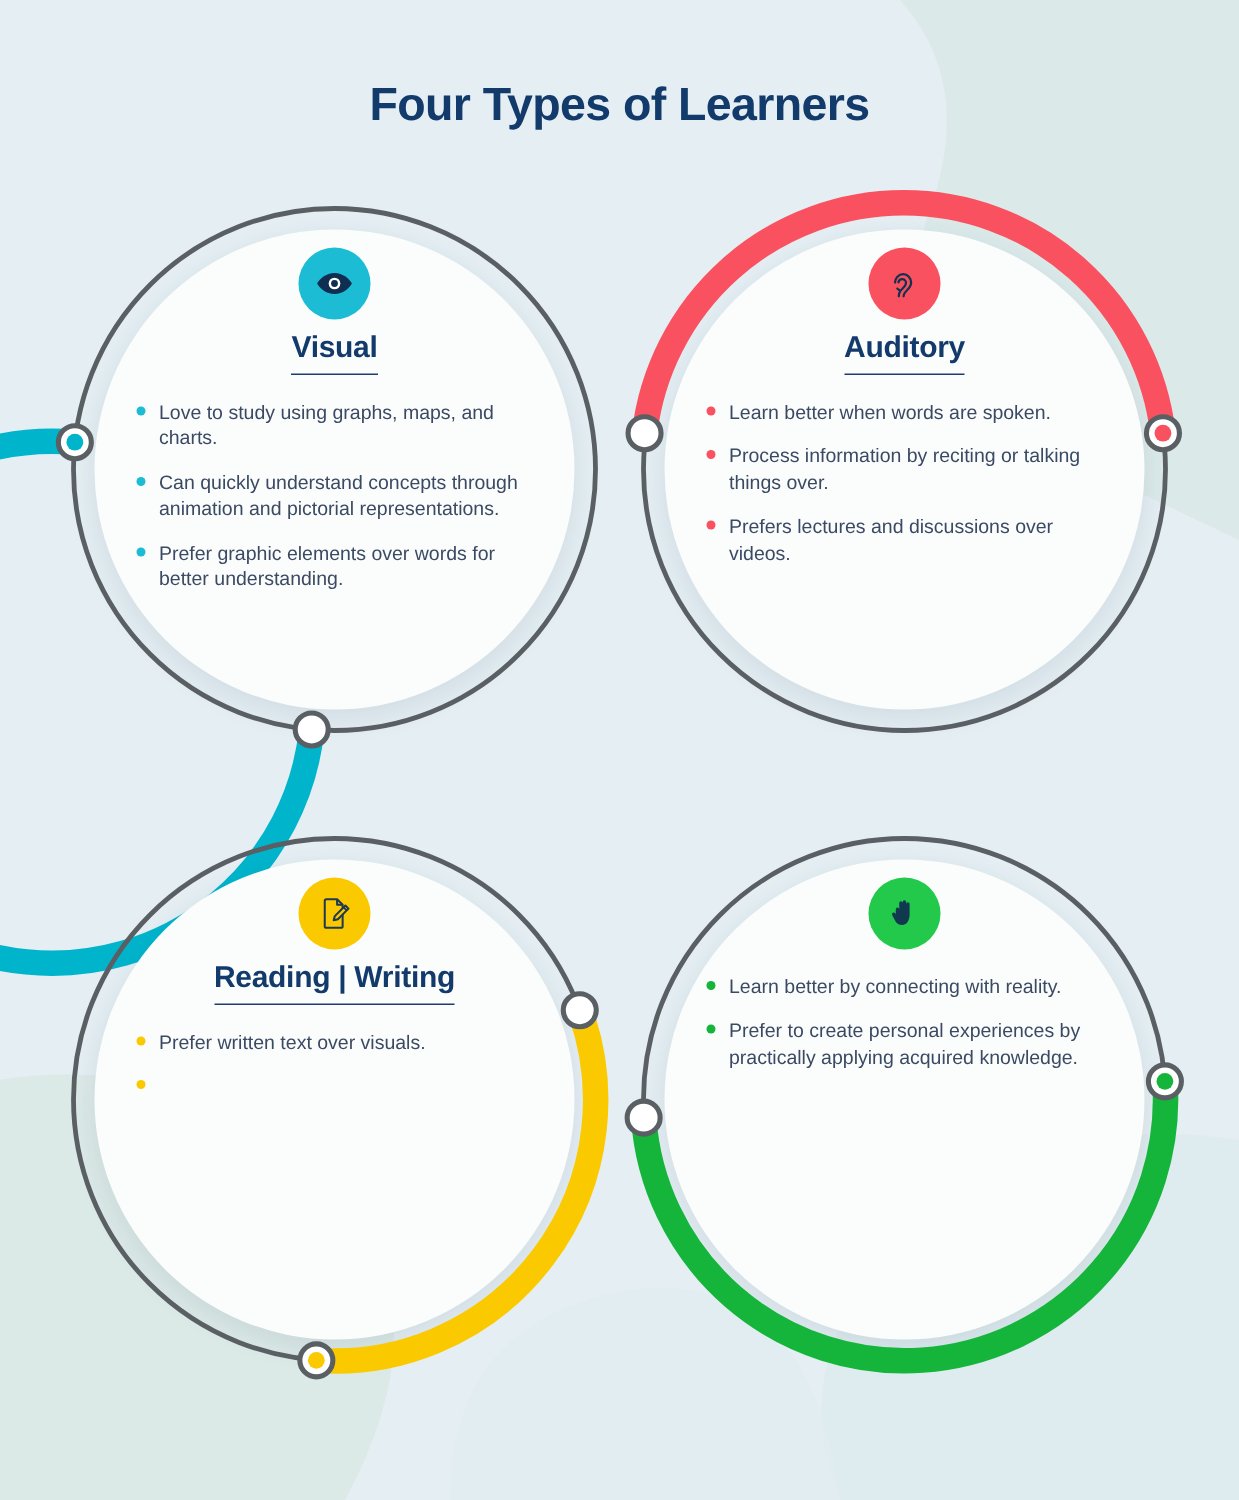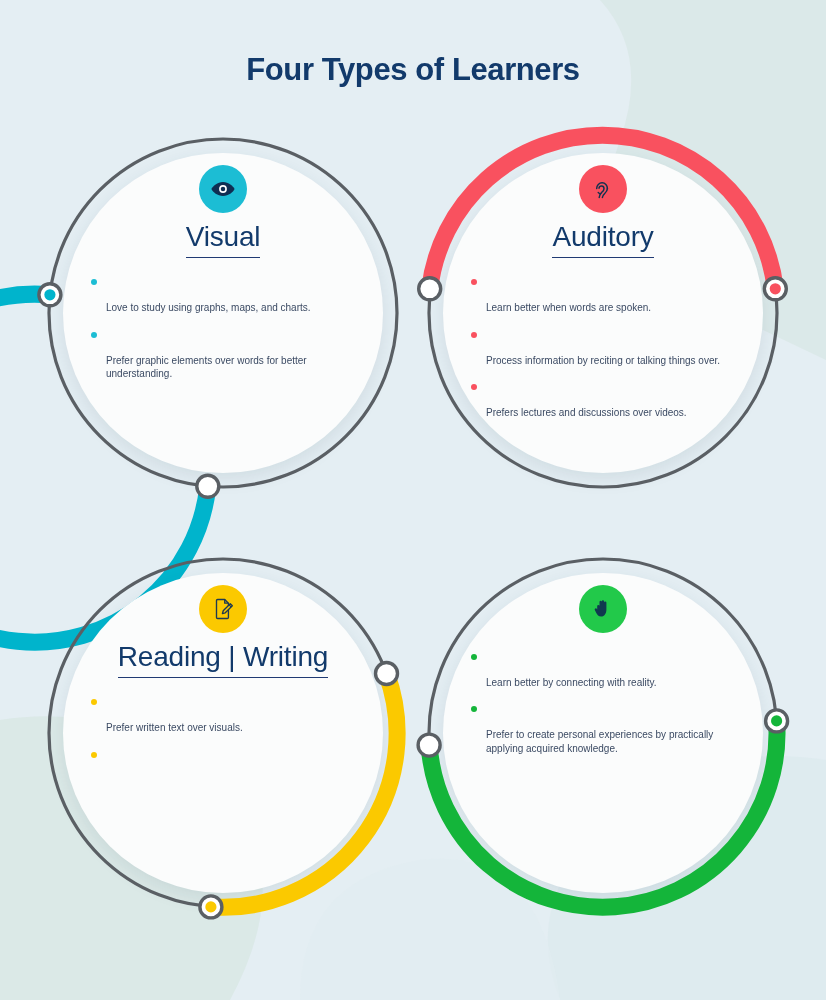--- a/index.html
+++ b/index.html
@@ -90,22 +90,22 @@
     width: 48px;
     height: 48px;
     border-radius: 50%;
     display: flex;
     align-items: center;
     justify-content: center;
     flex: none;
   }
   .card-title {
     margin-top: 9px;
-    font-size: 28px;
-    font-weight: normal;
+    font-size: 20px;
+    font-weight: bold;
     color: #123a6b;
     letter-spacing: -0.2px;
     padding-bottom: 6px;
     border-bottom: 1.6px solid #203a73;
     line-height: 1.05;
     white-space: nowrap;
   }
   .bullets {
     margin: 0;
     padding: 0;
@@ -121,24 +121,23 @@
   .dot {
     flex: none;
     width: 6px;
     height: 6px;
     border-radius: 50%;
     margin-top: 5px;
     margin-right: 9px;
     margin-left: 2px;
   }
   .bullet-text {
-    font-size: 10px;
+    font-size: 13px;
     line-height: 1.34;
     color: #3b4a63;
-    margin-top: 27px;
   }
 </style>
 </head>
 <body>
 
 <div id="infographic">
 
   <svg class="bg-layer" viewBox="0 0 826 1000" xmlns="http://www.w3.org/2000/svg">
     <rect x="0" y="0" width="826" height="1000" fill="#e4eef3"></rect>
     <path d="M826,0 L826,360 L700,300 Q580,250 620,140 Q650,55 600,0 Z" fill="#d9e8e6" opacity="0.85"></path>
@@ -171,20 +170,24 @@
           </svg>
         </div>
         <div class="card-title">Visual</div>
         <ul class="bullets">
           <li class="bullet">
             <span class="dot" style="background:#1cbdd4"></span>
             <span class="bullet-text">Love to study using graphs, maps, and charts.</span>
           </li>
           <li class="bullet">
             <span class="dot" style="background:#1cbdd4"></span>
+            <span class="bullet-text">Can quickly understand concepts through animation and pictorial representations.</span>
+          </li>
+          <li class="bullet">
+            <span class="dot" style="background:#1cbdd4"></span>
             <span class="bullet-text">Prefer graphic elements over words for better understanding.</span>
           </li>
         </ul>
       </div>
     </div>
 
     <div class="card pos-1">
       <div class="disc"></div>
       <svg class="ring-svg" viewBox="0 0 386 386">
         <circle cx="193" cy="193" r="174" fill="none" stroke="#5a5f64" stroke-width="3.2"></circle>

